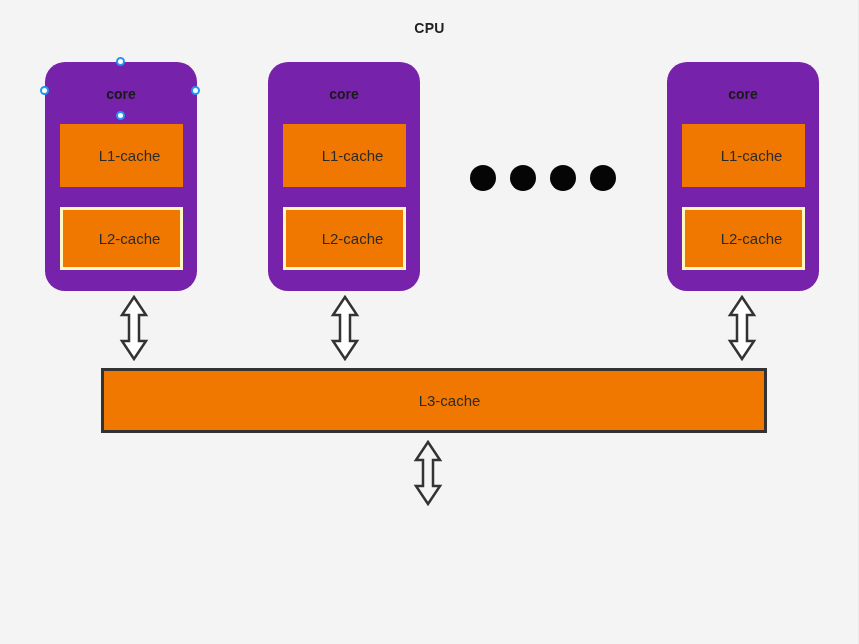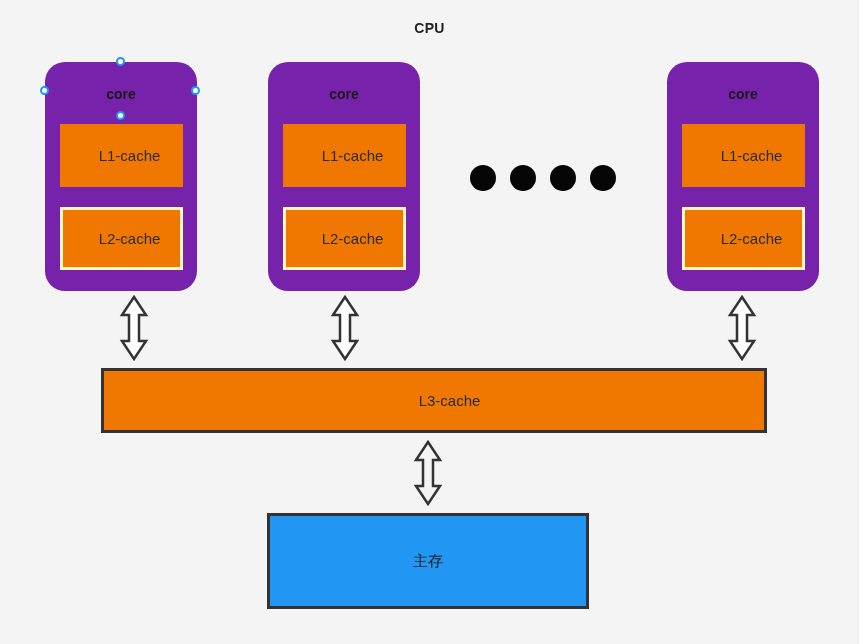--- a/index.html
+++ b/index.html
@@ -186,15 +186,14 @@
   </div>
 
   <div class="l3-cache" style="left:101px; top:368px; width:666px; height:65px;padding-left:31px;">L3-cache</div>
 
   <div class="darrow" style="left:413px; top:440px;">
     <svg width="30" height="66" viewBox="0 0 30 66">
       <polygon points="15,2 27,20 20,20 20,46 27,46 15,64 3,46 10,46 10,20 3,20" fill="#f4f4f4" stroke="#333333" stroke-width="2.5" stroke-linejoin="miter"></polygon>
     </svg>
   </div>
 
-  <div class="main-memory" style="left:267px; top:513px; width:322px; height:96px;">主存</div>
 
 </div>
 
 </body></html>

